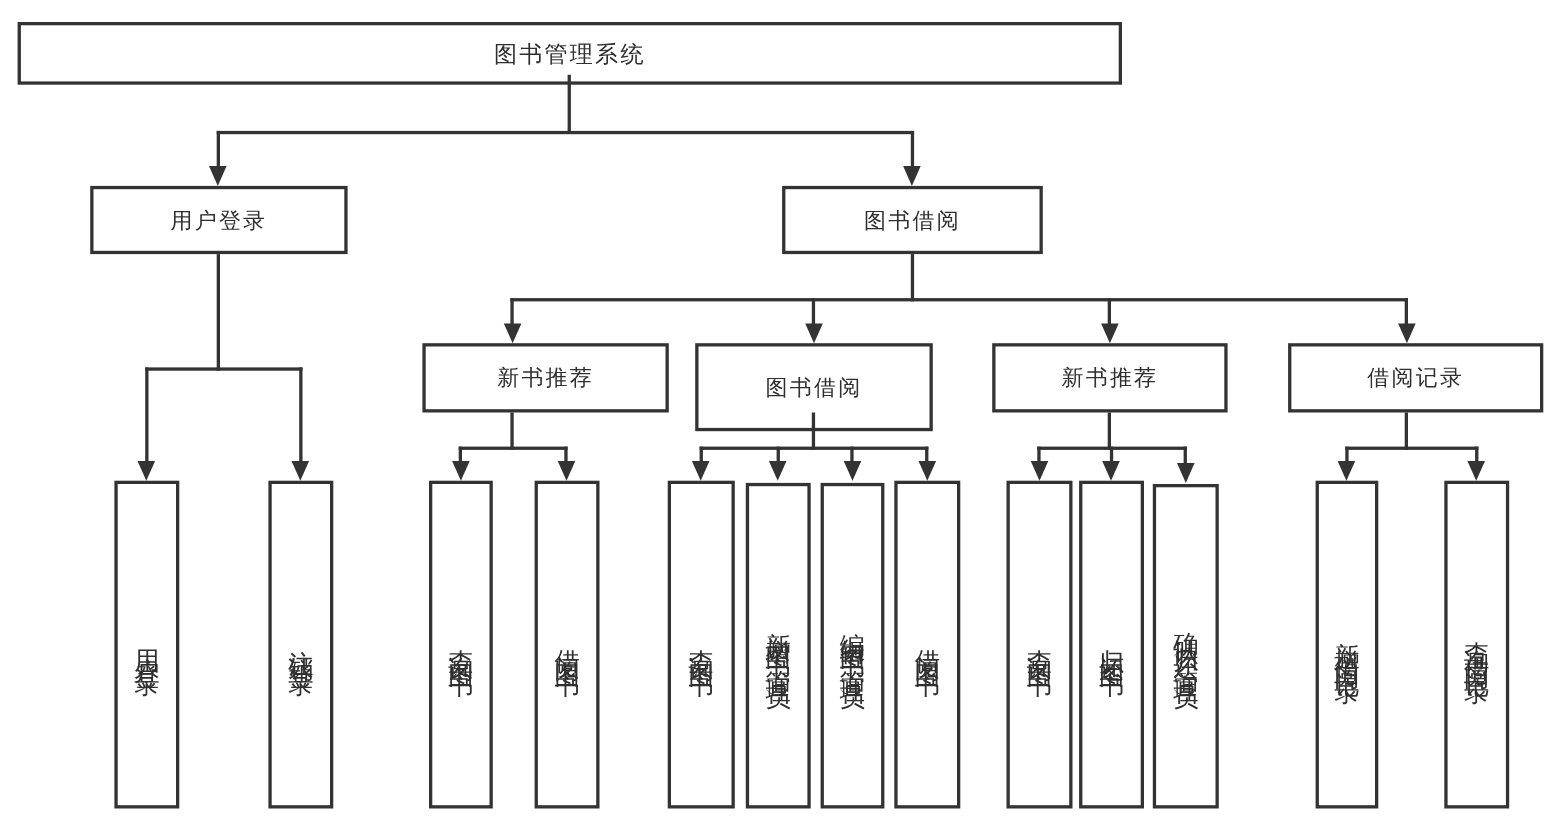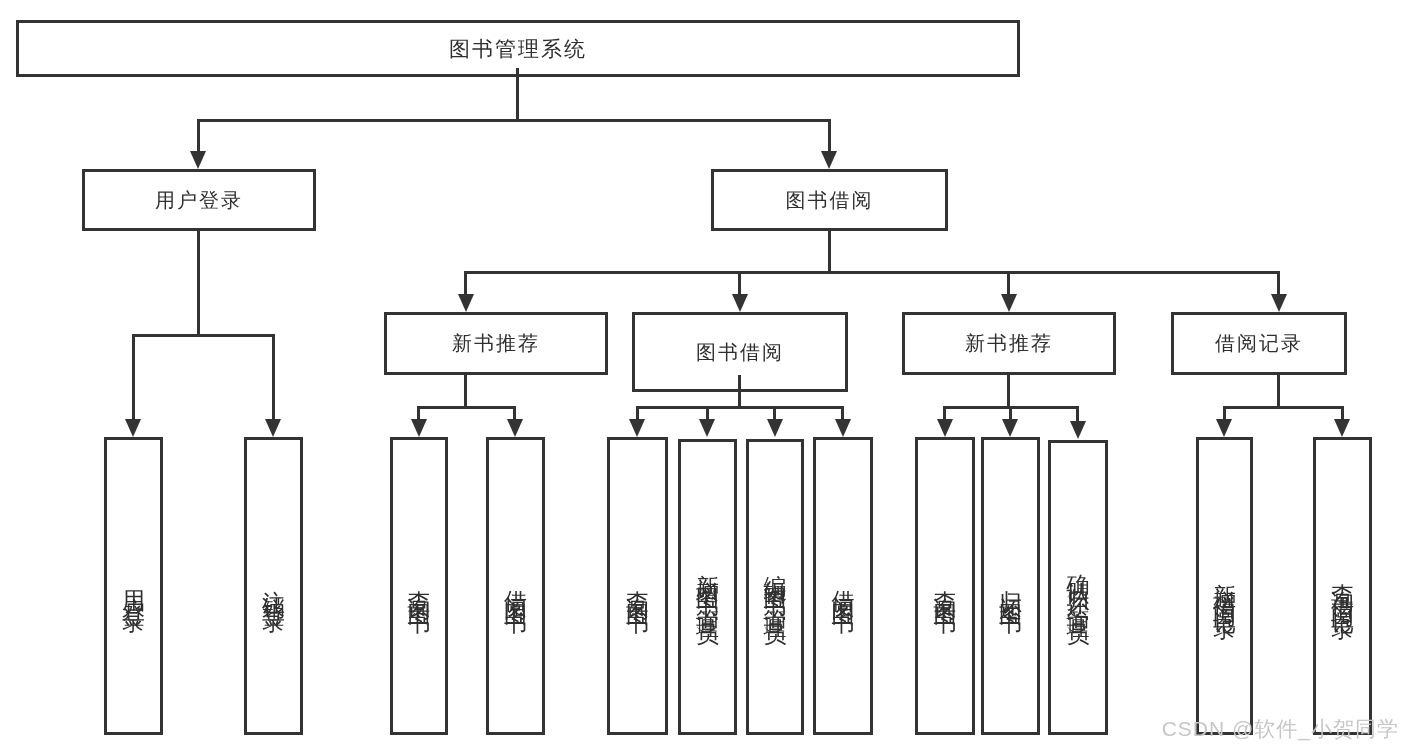--- a/index.html
+++ b/index.html
@@ -34,21 +34,21 @@
 
   <div class="node hbox" style="left:384px;top:312px;width:224px;height:63px">
     <span>新书推荐</span>
   </div>
   <div class="node hbox" style="left:632px;top:312px;width:216px;height:80px">
     <span>图书借阅</span>
   </div>
   <div class="node hbox" style="left:902px;top:312px;width:214px;height:63px">
     <span>新书推荐</span>
   </div>
-  <div class="node hbox" style="left:1171px;top:312px;width:176px;height:63px">
+  <div class="node hbox" style="left:1171px;top:312px;width:232px;height:63px">
     <span>借阅记录</span>
   </div>
 
   <div class="node vbox" style="left:104px;top:437px;width:59px;height:298px">
     <span>用户登录</span>
   </div>
   <div class="node vbox" style="left:244px;top:437px;width:59px;height:298px">
     <span>注销登录</span>
   </div>
 
@@ -141,14 +141,13 @@
   <div class="ln" style="left:1076px;top:406px;width:3px;height:15px"></div>
   <div class="arr" style="left:1070px;top:421px"></div>
 
   <div class="ln" style="left:1277px;top:375px;width:3px;height:34px"></div>
   <div class="ln" style="left:1223px;top:406px;width:121px;height:3px"></div>
   <div class="ln" style="left:1223px;top:406px;width:3px;height:15px"></div>
   <div class="arr" style="left:1216px;top:419px"></div>
   <div class="ln" style="left:1341px;top:406px;width:3px;height:15px"></div>
   <div class="arr" style="left:1334px;top:419px"></div>
 
-  <div class="wm">CSDN @软件_小贺同学</div>
 </div>
 
 </body></html>

